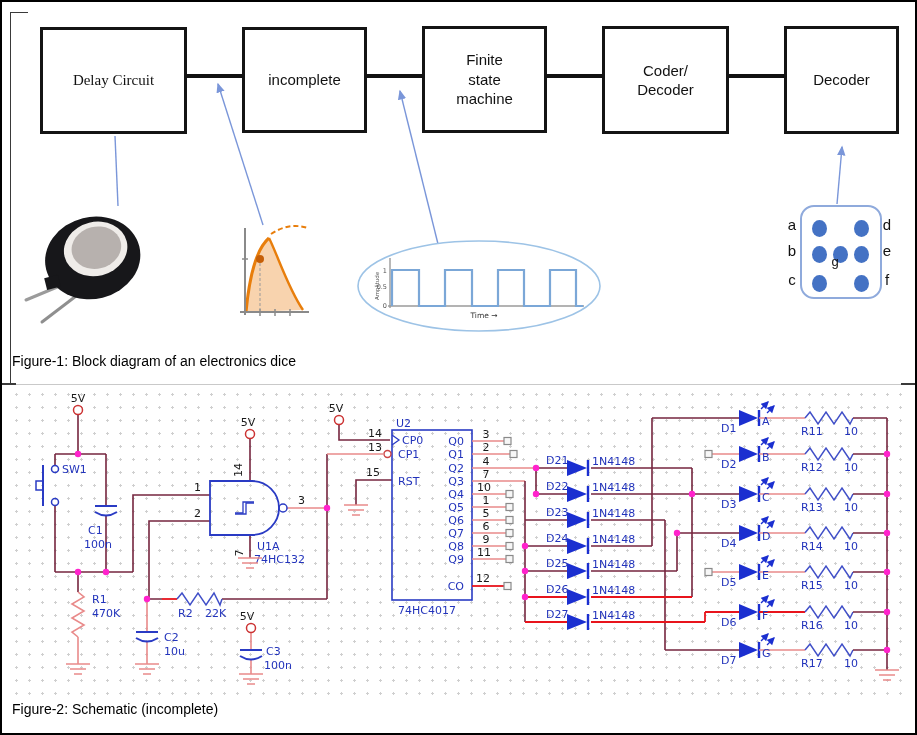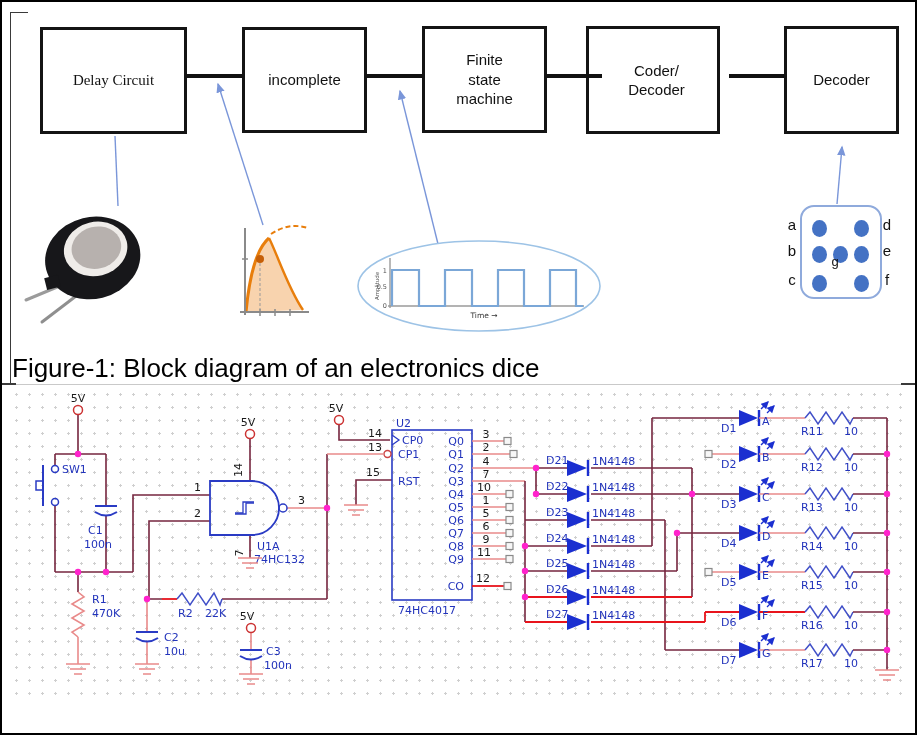--- a/index.html
+++ b/index.html
@@ -5,21 +5,21 @@
   html,body{margin:0;padding:0;background:#ffffff;}
   #page{position:relative;width:917px;height:735px;box-sizing:border-box;
         border:2px solid #000;background:#fff;overflow:hidden;
         font-family:"Liberation Sans",sans-serif;}
   .abs{position:absolute;}
   
   .block{position:absolute;border:3px solid #141414;background:#fff;
          display:flex;align-items:center;justify-content:center;text-align:center;
          font-size:15px;color:#111;white-space:pre-line;line-height:1.3;}
   .conn{position:absolute;height:4px;background:#111;top:72px;}
-  .caption{position:absolute;left:10px;font-size:26px;color:#000;}
+  .caption{position:absolute;left:10px;font-size:14px;color:#000;}
   
   #dice{position:absolute;left:798px;top:203px;width:78px;height:90px;
         border:2.5px solid #8faadc;border-radius:14px;background:#fff;}
   .pip{position:absolute;width:15px;height:17px;border-radius:50%;background:#4472c4;}
   .dlab{position:absolute;font-size:15px;color:#111;width:14px;text-align:center;}
   
   .sep{position:absolute;background:#c9c9c9;}
   .mark{position:absolute;background:#3a3a3a;}
   
   #grid{position:absolute;left:8px;top:386px;width:901px;height:310px;
@@ -52,21 +52,21 @@
   <div class="sep" style="left:0;top:382px;width:917px;height:1px;"></div>
   <div class="mark" style="left:0;top:381px;width:14px;height:2px;"></div>
   <div class="mark" style="left:899px;top:381px;width:14px;height:2px;"></div>
 
   <div>
     <div class="block" style="left:38px;top:25px;width:141px;height:101px;font-family:Liberation Serif, serif;"><span>Delay Circuit</span></div>
     <div class="block" style="left:240px;top:25px;width:119px;height:100px;"><span>incomplete</span></div>
     <div class="block" style="left:420px;top:24px;width:119px;height:101px;"><span>Finite
 state
 machine</span></div>
-    <div class="block" style="left:584px;top:24px;width:121px;height:102px;padding-left:7px;"><span>Coder/
+    <div class="block" style="left:600px;top:24px;width:121px;height:102px;"><span>Coder/
 Decoder</span></div>
     <div class="block" style="left:782px;top:24px;width:109px;height:102px;"><span>Decoder</span></div>
 
     <div class="conn" style="left:185px;width:55px;"></div>
     <div class="conn" style="left:365px;width:55px;"></div>
     <div class="conn" style="left:545px;width:55px;"></div>
     <div class="conn" style="left:727px;width:55px;"></div>
 
     <svg class="abs" style="left:0;top:0;" width="917" height="383">
       <defs>
@@ -451,13 +451,14 @@
       <circle class="dot" cx="675" cy="531" r="3.2"></circle>
       <circle class="dot" cx="885" cy="452" r="3.2"></circle>
       <circle class="dot" cx="885" cy="492" r="3.2"></circle>
       <circle class="dot" cx="885" cy="531" r="3.2"></circle>
       <circle class="dot" cx="885" cy="570" r="3.2"></circle>
       <circle class="dot" cx="885" cy="610" r="3.2"></circle>
       <circle class="dot" cx="885" cy="648" r="3.2"></circle>
     </g>
   </svg>
 
+  <div class="caption" style="top:699px;">Figure-2: Schematic (incomplete)</div>
 </div>
 
 </body></html>

